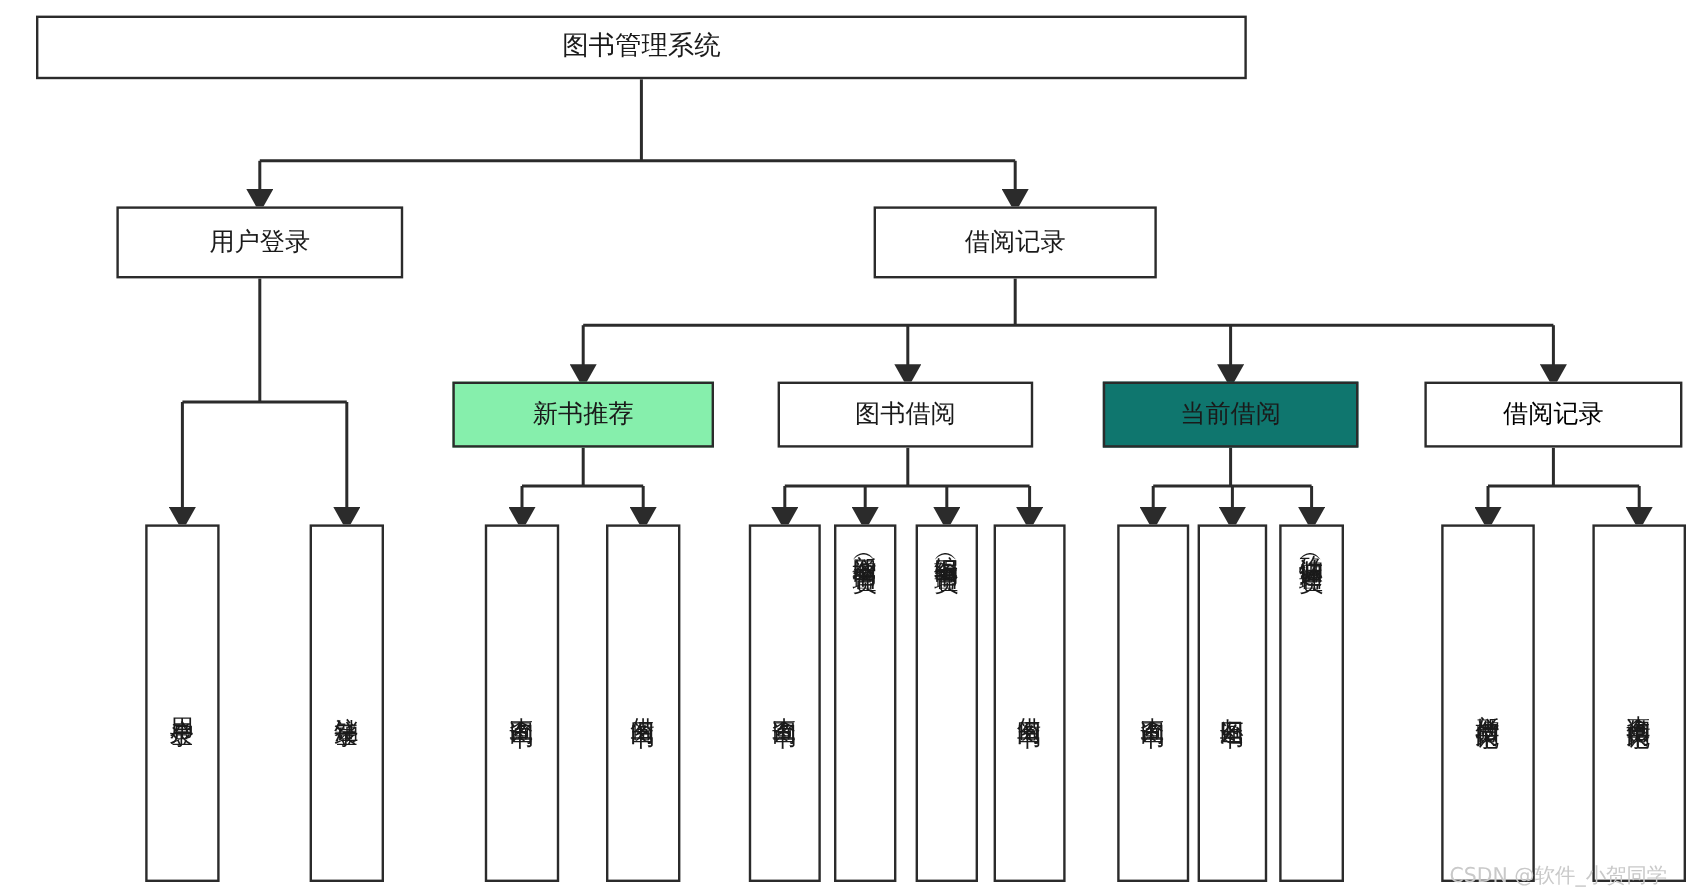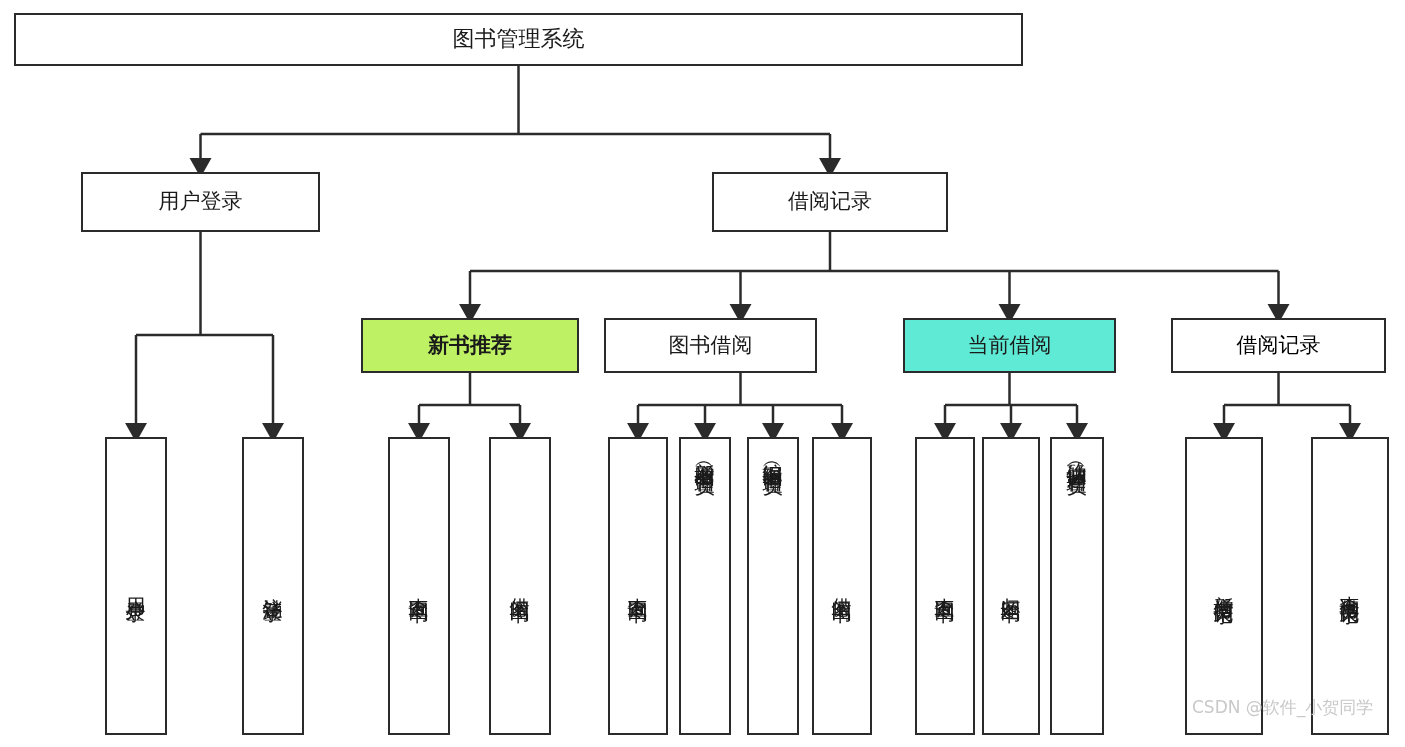--- a/index.html
+++ b/index.html
@@ -12,20 +12,21 @@
     width: 1405px;
     height: 747px;
     overflow: hidden;
     font-family: "DejaVu Sans", "Liberation Sans", sans-serif;
   }
   #diagram-root {
     position: relative;
     width: 1132px;
     height: 747px;
     background: #ffffff;
+    margin-left: 16px;
   }
   svg.connectors {
     position: absolute;
     top: 0;
     left: 0;
     width: 1405px;
     height: 747px;
   }
   .node {
     position: absolute;
@@ -126,27 +127,27 @@
   <div id="node-layer">
       <div class="node horiz root" style="left: 14px; top: 13px; width: 1009px; height: 53px; border-color: rgb(43, 43, 43); background: rgb(255, 255, 255);">
         <div class="node-label" style="color: rgb(26, 26, 26);">图书管理系统</div>
       </div>
       <div class="node horiz" style="left: 81px; top: 172px; width: 239px; height: 60px; border-color: rgb(43, 43, 43); background: rgb(255, 255, 255);">
         <div class="node-label" style="color: rgb(26, 26, 26);">用户登录</div>
       </div>
       <div class="node horiz" style="left: 712px; top: 172px; width: 236px; height: 60px; border-color: rgb(43, 43, 43); background: rgb(255, 255, 255);">
         <div class="node-label" style="color: rgb(26, 26, 26);">借阅记录</div>
       </div>
-      <div class="node horiz" style="left: 361px; top: 318px; width: 218px; height: 55px; border-color: rgb(43, 43, 43); background: #bef264; font-weight: bold;">
+      <div class="node horiz" style="left: 361px; top: 318px; width: 218px; height: 55px; border-color: rgb(43, 43, 43); background: #86efac;">
         <div class="node-label" style="color: rgb(26, 26, 26);">新书推荐</div>
       </div>
-      <div class="node horiz" style="left: 604px; top: 318px; width: 213px; height: 55px; border-color: rgb(43, 43, 43); background: rgb(255, 255, 255);">
+      <div class="node horiz" style="left: 632px; top: 318px; width: 213px; height: 55px; border-color: rgb(43, 43, 43); background: rgb(255, 255, 255);">
         <div class="node-label" style="color: rgb(26, 26, 26);">图书借阅</div>
       </div>
-      <div class="node horiz" style="left: 903px; top: 318px; width: 213px; height: 55px; border-color: rgb(43, 43, 43); background: #5eead4;">
+      <div class="node horiz" style="left: 903px; top: 318px; width: 213px; height: 55px; border-color: rgb(43, 43, 43); background: #0f766e;">
         <div class="node-label" style="color: rgb(26, 26, 26);">当前借阅</div>
       </div>
       <div class="node horiz" style="left: 1171px; top: 318px; width: 215px; height: 55px; border-color: rgb(43, 43, 43); background: rgb(255, 255, 255);">
         <div class="node-label" style="color: #000000;">借阅记录</div>
       </div>
       <div class="node vert centered" style="left: 105px; top: 437px; width: 62px; height: 298px; border-color: rgb(43, 43, 43); background: rgb(255, 255, 255);">
         <div class="node-label" style="color: rgb(26, 26, 26);">用户登录</div>
       </div>
       <div class="node vert centered" style="left: 242px; top: 437px; width: 62px; height: 298px; border-color: rgb(43, 43, 43); background: rgb(255, 255, 255);">
         <div class="node-label" style="color: rgb(26, 26, 26);">注销登录</div>
@@ -179,14 +180,14 @@
         <div class="node-label" style="color: rgb(26, 26, 26);">确认归还（管理员）</div>
       </div>
       <div class="node vert centered" style="left: 1185px; top: 437px; width: 78px; height: 298px; border-color: rgb(43, 43, 43); background: rgb(255, 255, 255);">
         <div class="node-label" style="color: rgb(26, 26, 26);">新增借阅记录</div>
       </div>
       <div class="node vert centered" style="left: 1311px; top: 437px; width: 78px; height: 298px; border-color: rgb(43, 43, 43); background: rgb(255, 255, 255);">
         <div class="node-label" style="color: rgb(26, 26, 26);">查询借阅记录</div>
       </div>
     </div>
 
-  <div class="watermark" style="left: 1192px; top: 696px; color: rgb(201, 201, 201);">CSDN @软件_小贺同学</div>
+  <div class="watermark" style="left: 1192px; top: 718px; color: rgb(201, 201, 201);">CSDN @软件_小贺同学</div>
 </div>
 
 </body></html>

